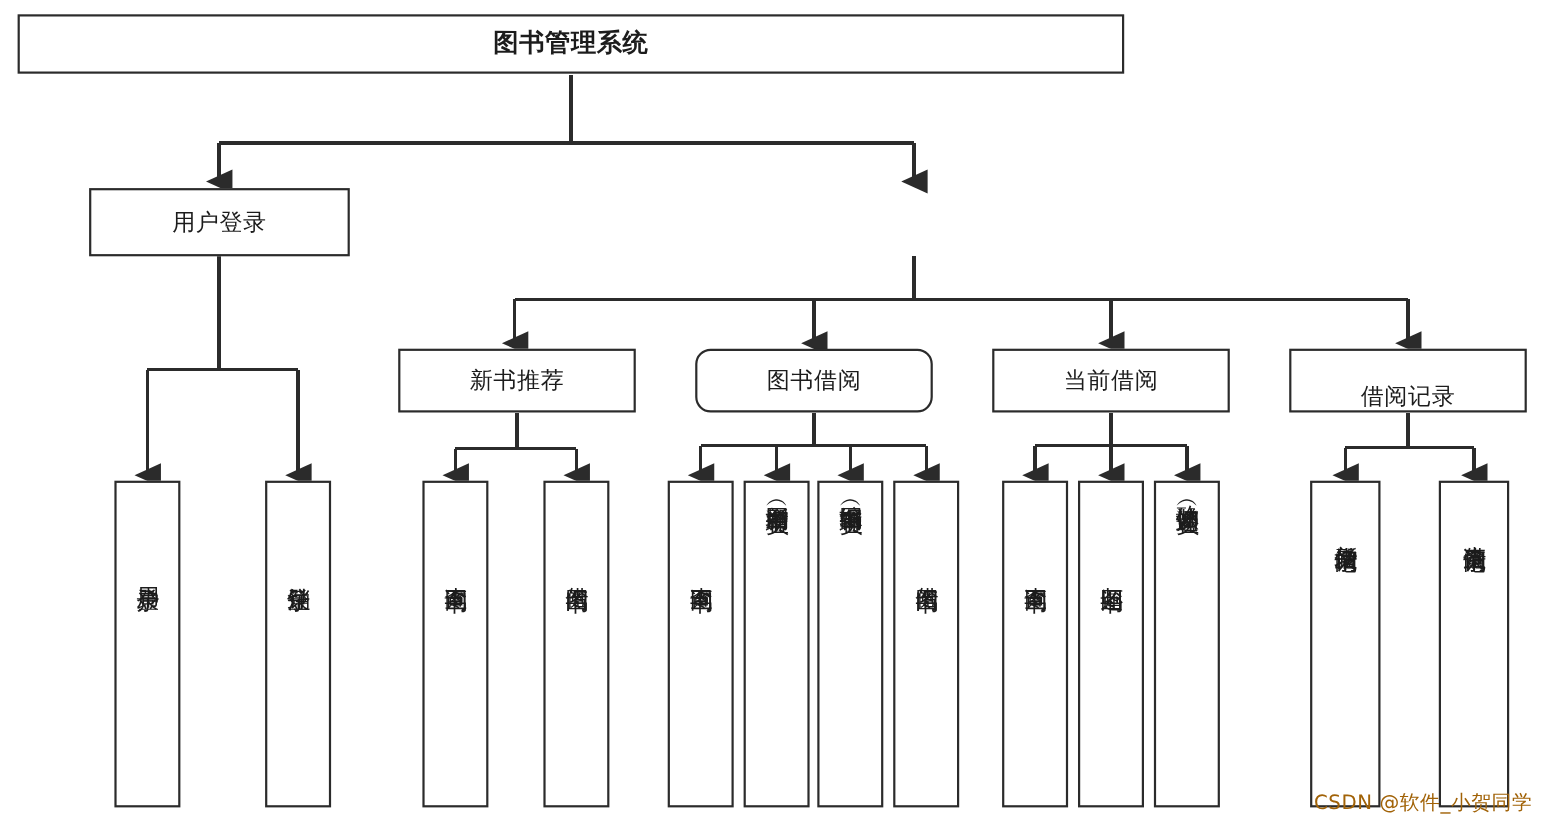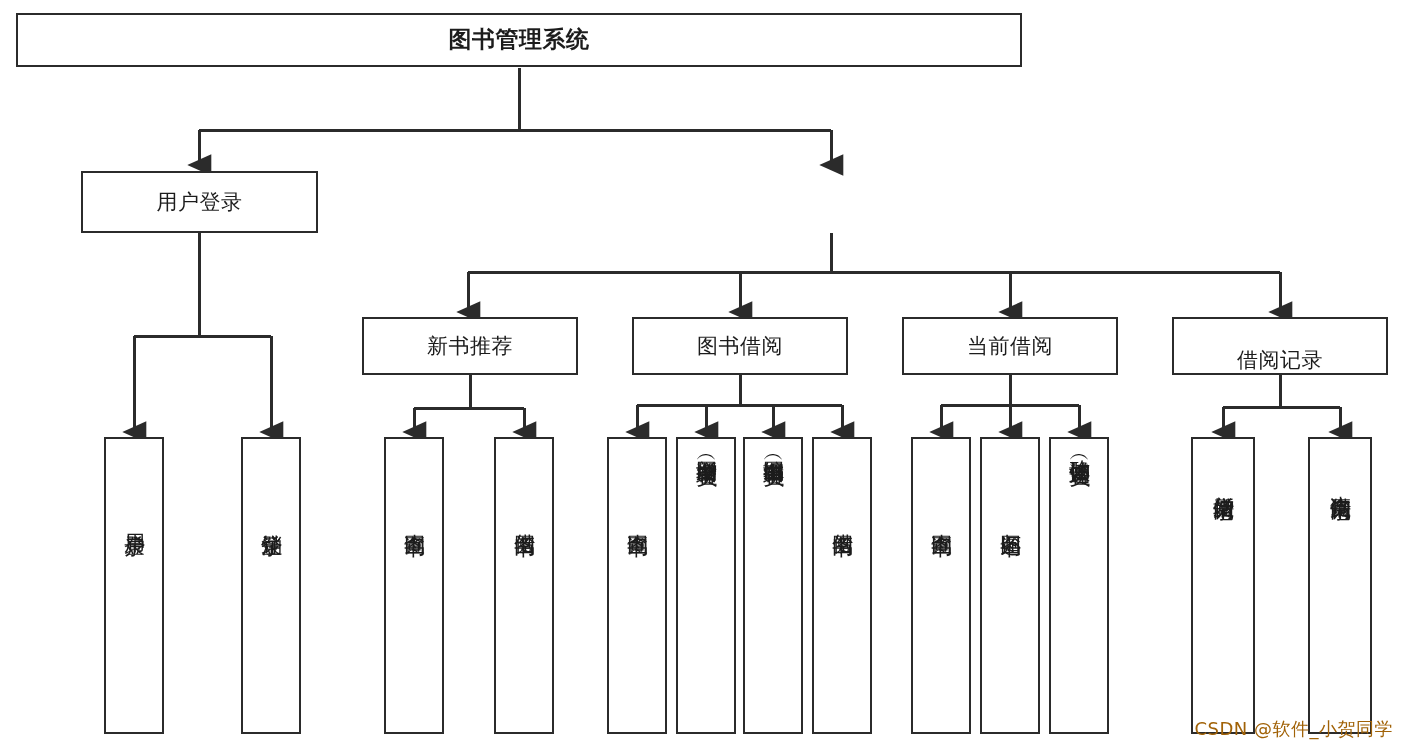--- a/index.html
+++ b/index.html
@@ -135,21 +135,21 @@
 
   <div class="node horiz" style="left:81px; top:171px; width:237px; height:62px;">
     <span class="label t-l2">用户登录</span>
   </div>
 
 
   <div class="node horiz" style="left:362px; top:317px; width:216px; height:58px;">
     <span class="label t-l3">新书推荐</span>
   </div>
 
-  <div class="node horiz" style="left:632px; top:317px; width:216px; height:58px;">
+  <div class="node horiz" style="left:632px; top:317px; width:216px; height:58px;border-radius:14px;">
     <span class="label t-l3">图书借阅</span>
   </div>
 
   <div class="node horiz" style="left:902px; top:317px; width:216px; height:58px;justify-content:center;">
     <span class="label t-l3">当前借阅</span>
   </div>
 
   <div class="node horiz" style="left:1172px; top:317px; width:216px; height:58px;align-items:flex-end;">
     <span class="label t-l3">借阅记录</span>
   </div>

